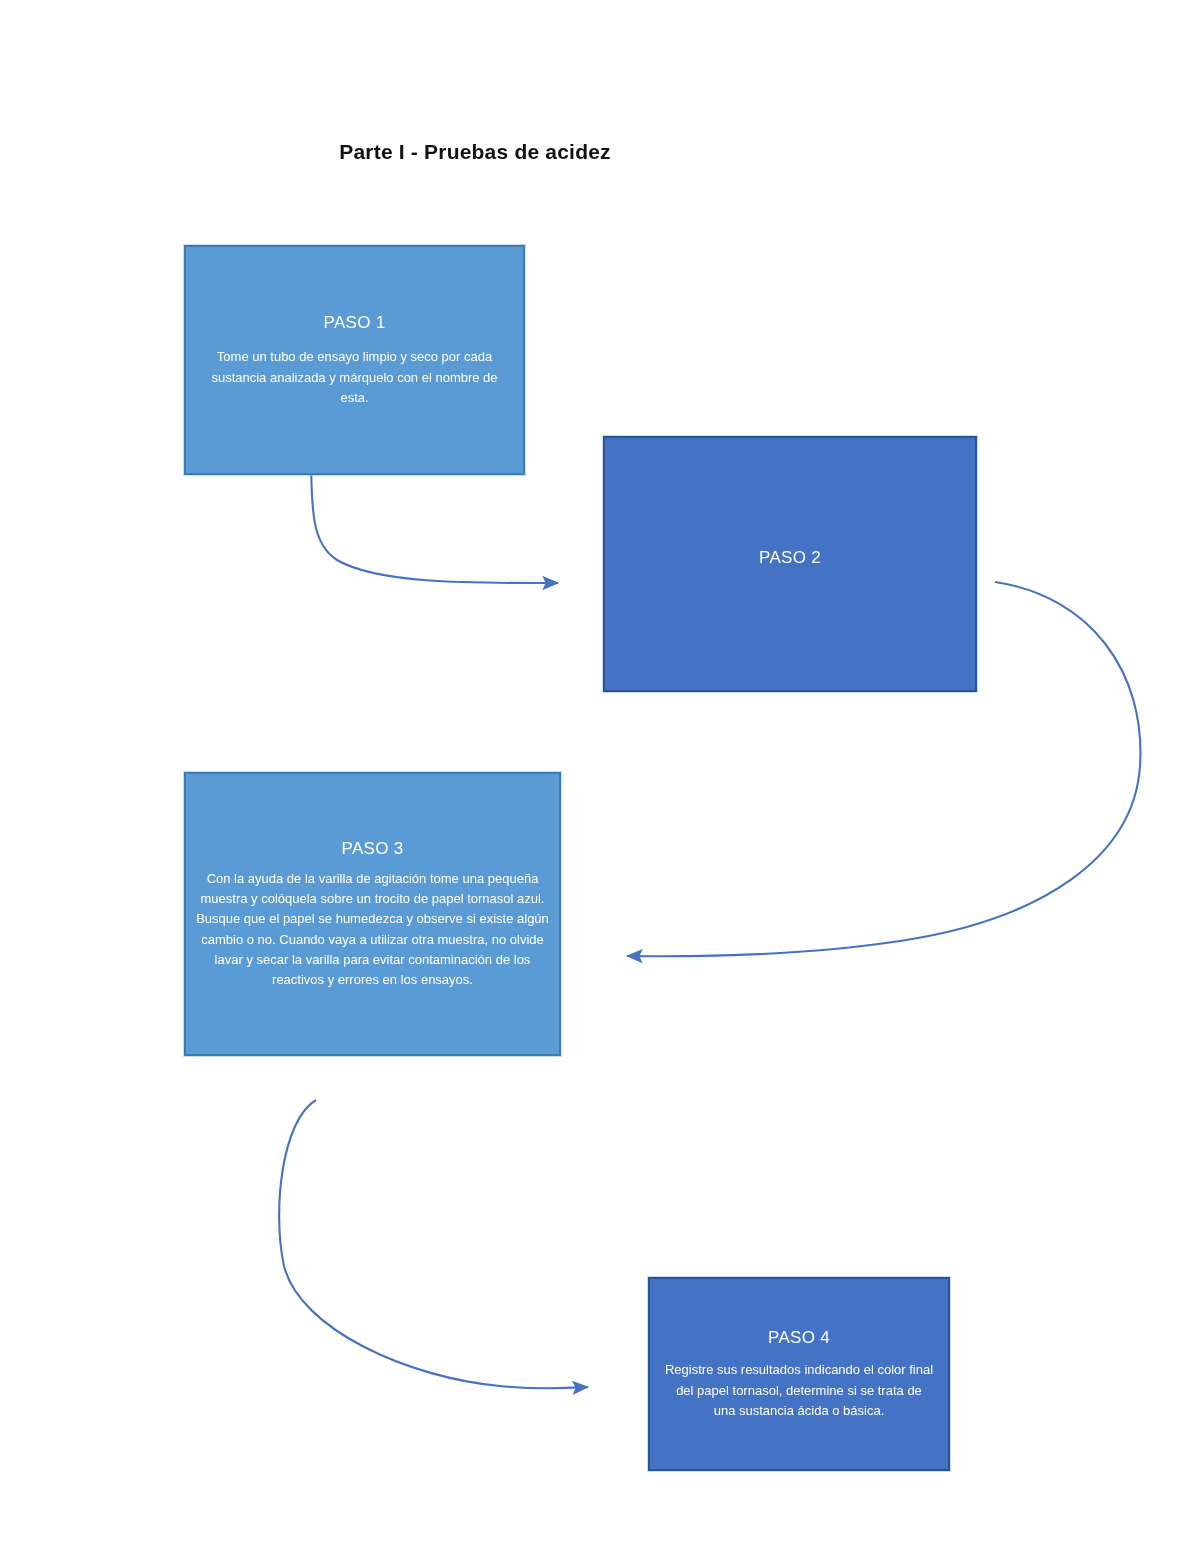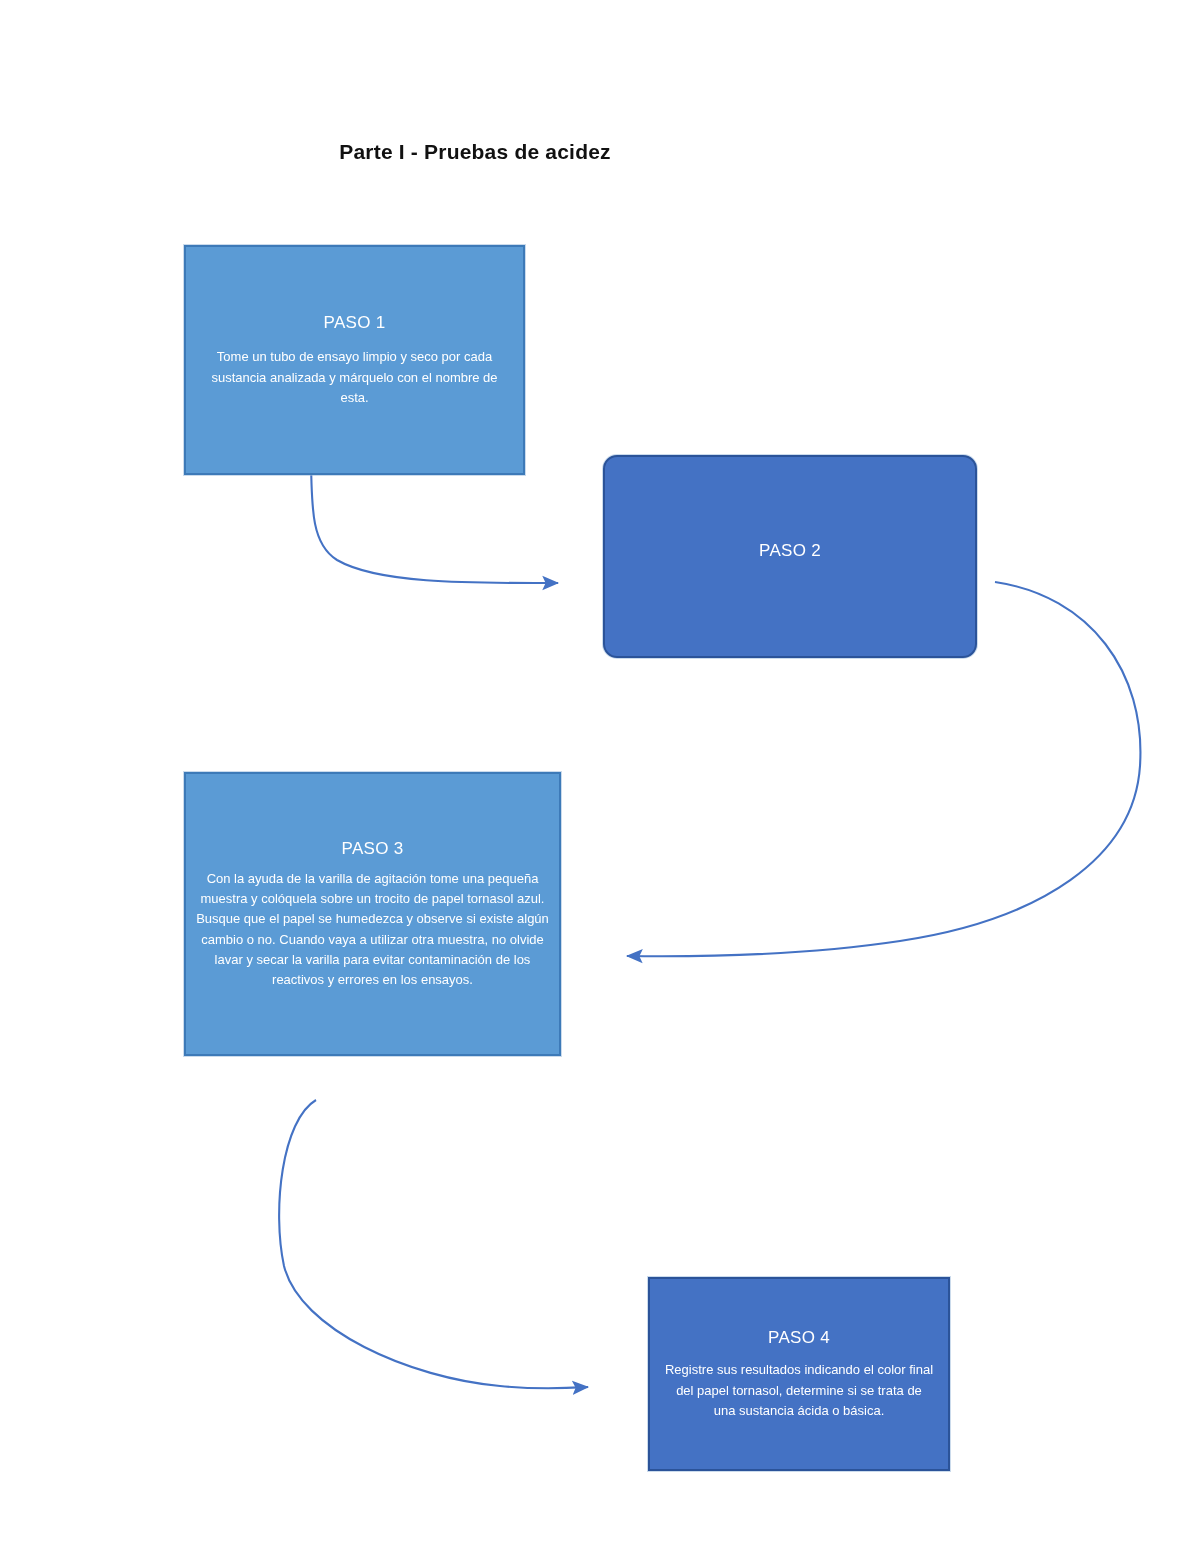--- a/index.html
+++ b/index.html
@@ -63,21 +63,21 @@
     letter-spacing: 0.3px;
   }
   .step-text {
     font-size: 13px;
     line-height: 1.55;
     padding: 0 16px;
   }
 
   
   #box-paso-1 { left: 184px; top: 245px;  width: 341px; height: 230px; }
-  #box-paso-2 { left: 603px; top: 455px;  width: 374px; height: 203px; border-radius: 14px; }
+  #box-paso-2 { left: 603px; top: 436px;  width: 374px; height: 256px; }
   #box-paso-3 { left: 184px; top: 772px;  width: 377px; height: 284px; }
   #box-paso-4 { left: 648px; top: 1277px; width: 302px; height: 194px; }
 
   #box-paso-1 .step-text { padding: 0 10px; }
   #box-paso-2 .step-text { padding: 0 8px; }
   #box-paso-3 .step-text { padding: 0 4px; }
   #box-paso-4 .step-text { padding: 0 14px; }
 
   #box-paso-2 .step-label,
   #box-paso-4 .step-label { margin-bottom: 12px; }

